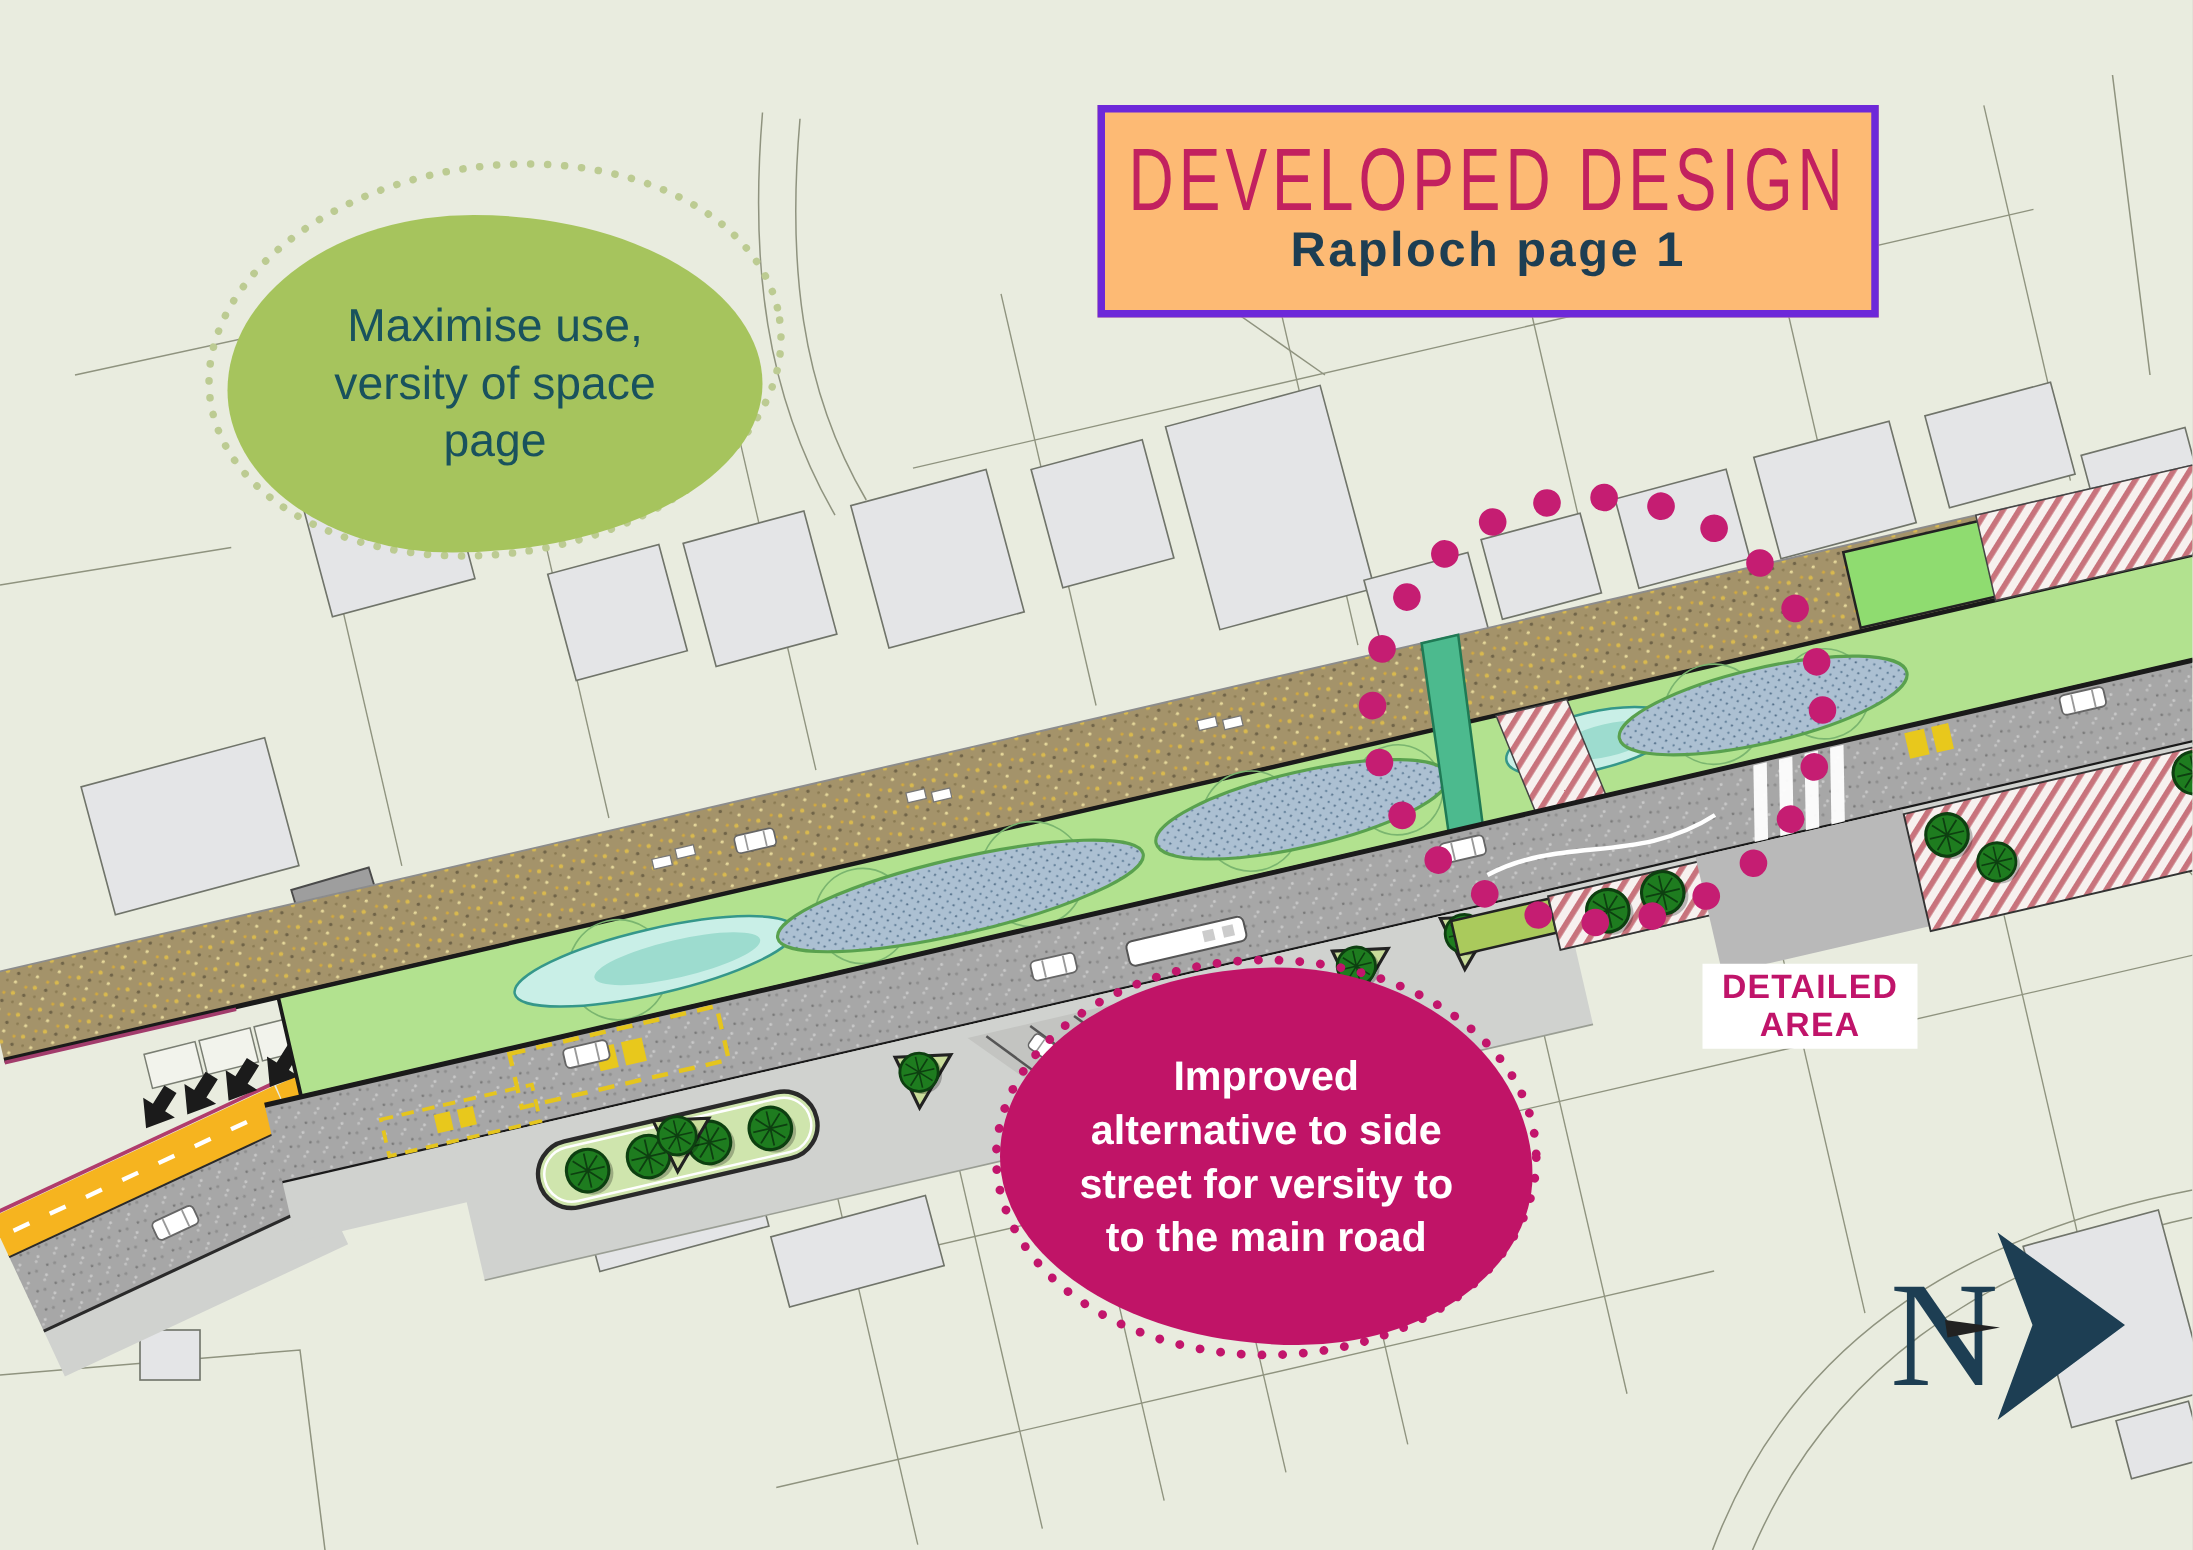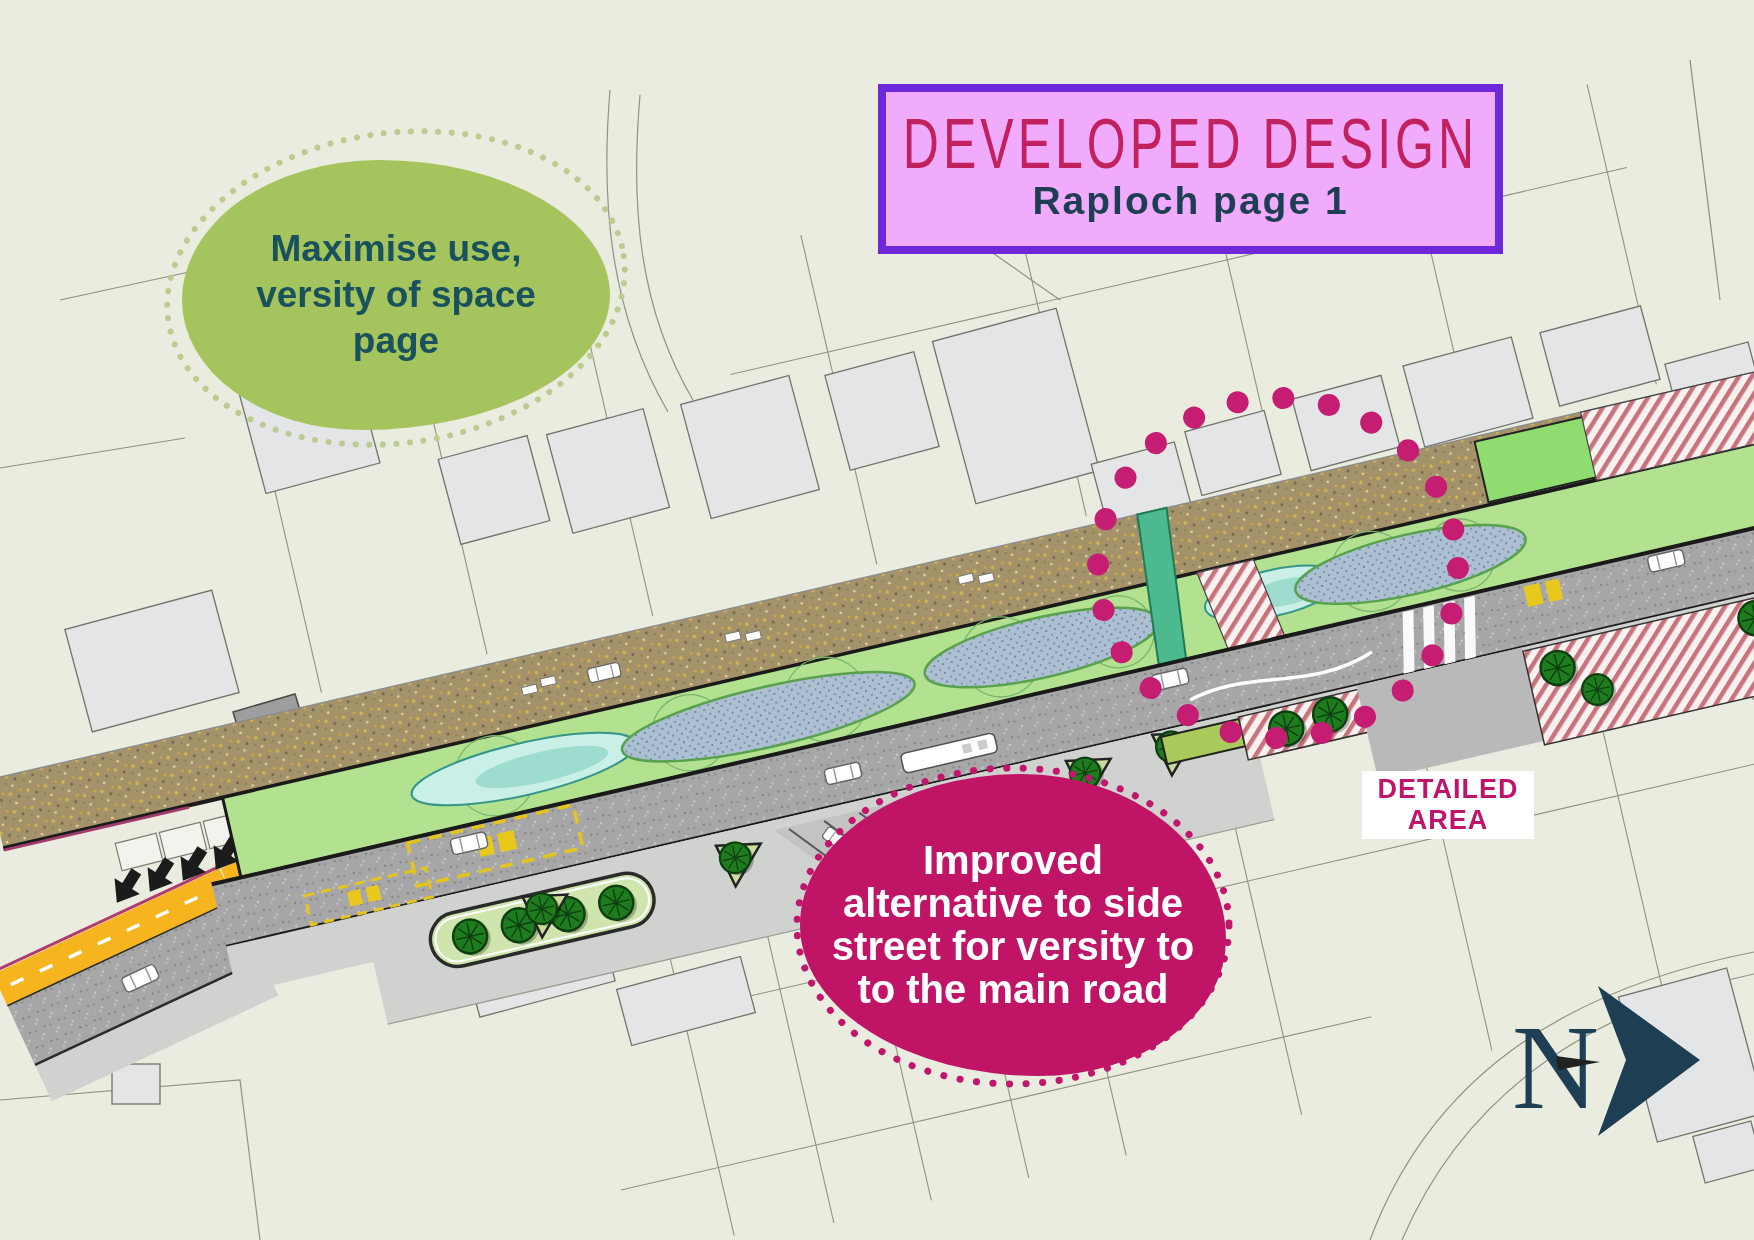--- a/index.html
+++ b/index.html
@@ -4,39 +4,39 @@
 <style>
   html,body{margin:0;padding:0;background:#d8d8d0;}
   .stage{
     position:relative;width:1754px;height:1240px;overflow:hidden;
     background:#e9ecdf;font-family:"Liberation Sans",sans-serif;
   }
   .stage svg{position:absolute;left:0;top:0;}
   
   .title-box{
     position:absolute;left:878px;top:84px;width:625px;height:170px;
-    background:#f0abfc;border:8px solid #6d28d9;box-sizing:border-box;
+    background:#fdba74;border:6px solid #6d28d9;box-sizing:border-box;
     display:flex;flex-direction:column;align-items:center;justify-content:center;gap:6px;
   }
   .title-heading{
     color:#c2215f;font-size:50px;font-weight:400;letter-spacing:4px;white-space:nowrap;
     transform:scaleY(1.42);transform-origin:center;
   }
   .title-subtitle{color:#1d3e53;font-size:39px;font-weight:700;letter-spacing:2px;}
   
   .blob{position:absolute;display:flex;flex-direction:column;align-items:center;justify-content:center;text-align:center;}
   .green-blob{
-    left:182px;top:160px;width:428px;height:270px;background:#a6c45d;
+    left:182px;top:172px;width:428px;height:270px;background:#a6c45d;
     border-radius:46% 54% 58% 42% / 52% 50% 50% 48%;
-    color:#19525d;font-size:37px;font-weight:700;line-height:46px;
+    color:#19525d;font-size:37px;font-weight:400;line-height:46px;
   }
   .pink-blob{
     left:800px;top:774px;width:426px;height:302px;background:#c01467;
     border-radius:52% 48% 44% 56% / 50% 55% 45% 50%;
-    color:#ffffff;font-size:40px;font-weight:700;line-height:43px;
+    color:#ffffff;font-size:33px;font-weight:700;line-height:43px;
   }
   .detail-label{
     position:absolute;left:1362px;top:726px;width:172px;height:68px;background:#ffffff;
     color:#c0146a;font-size:27px;font-weight:700;line-height:31px;letter-spacing:1px;
     display:flex;flex-direction:column;align-items:center;justify-content:center;text-align:center;margin-top:45px;
   }
 </style>
 </head>
 <body>
 

